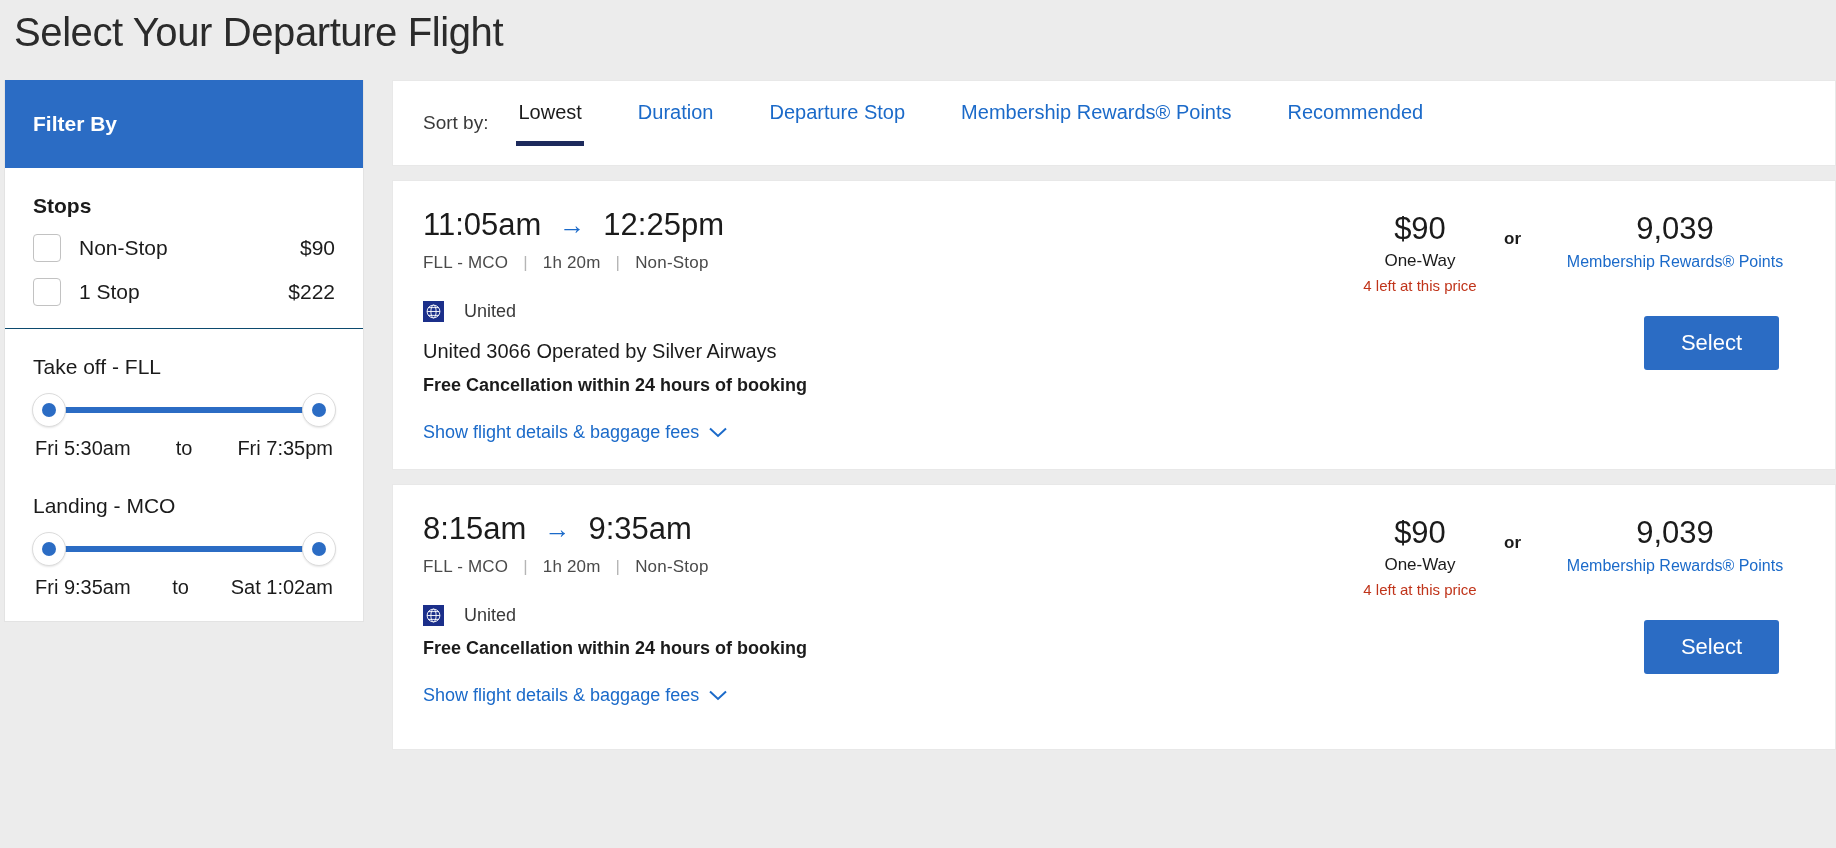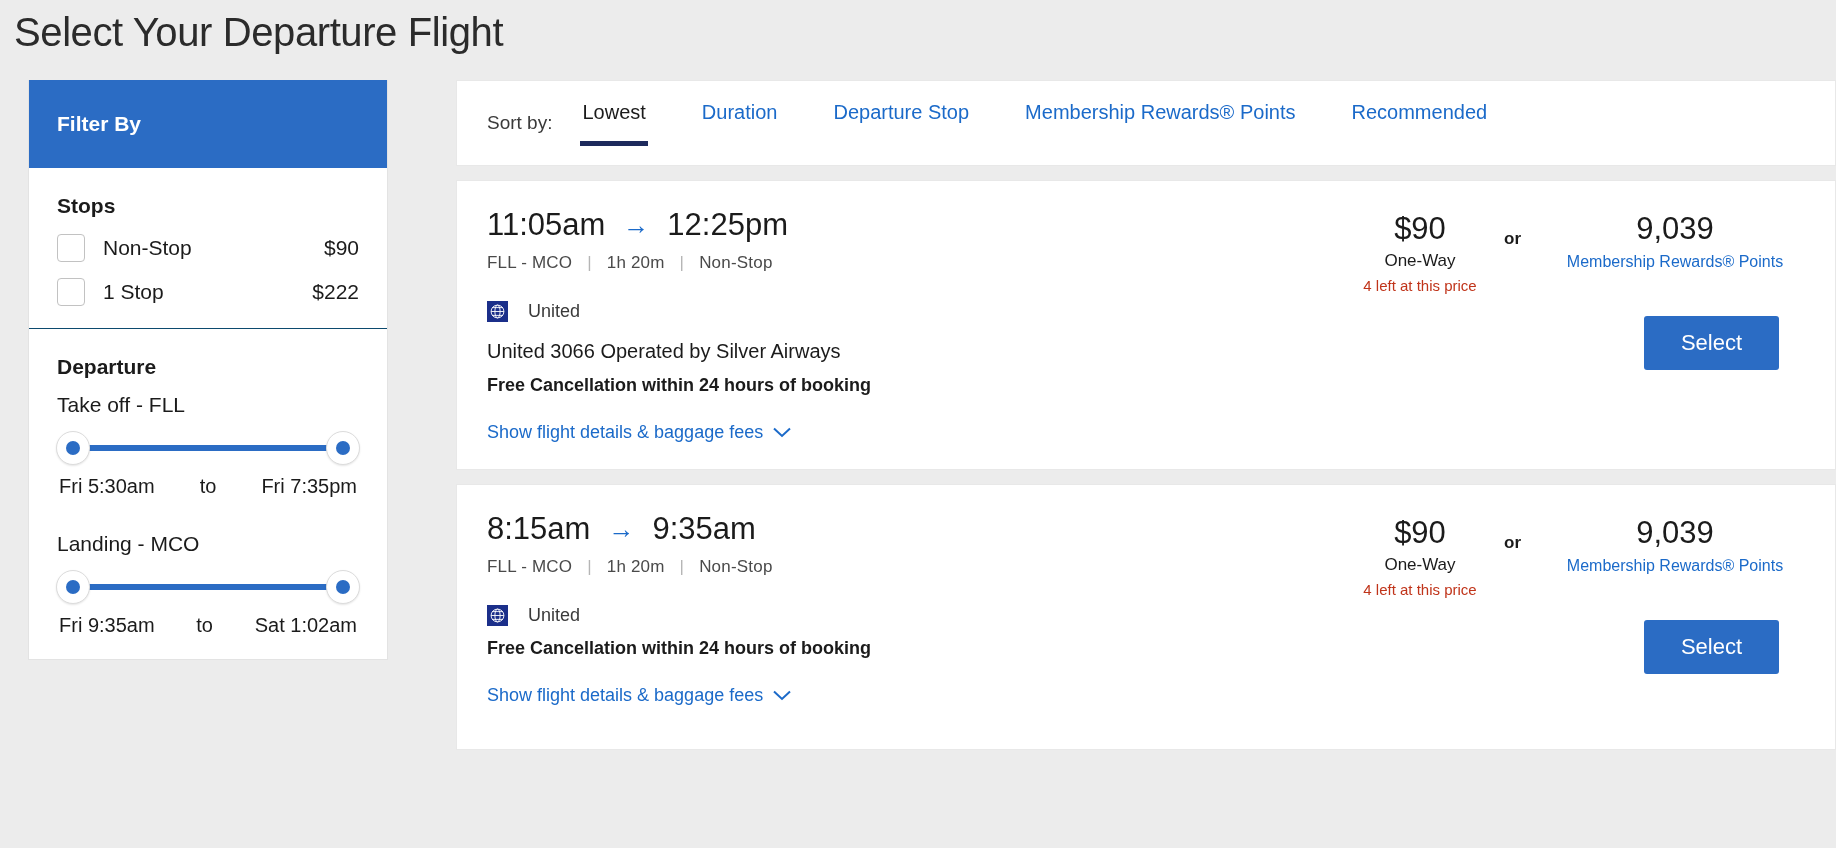--- a/index.html
+++ b/index.html
@@ -13,23 +13,22 @@
     font-size: 40px;
     font-weight: 400;
     color: #2b2b2b;
     letter-spacing: -0.4px;
     padding: 8px 0 0 14px;
     line-height: 1.2;
   }
   #layout {
     display: flex;
     align-items: flex-start;
-    padding: 0 0 0 28px;
+    padding: 0 0 0 4px;
     margin-top: 24px;
-    gap: 40px;
   }
   
   #sidebar {
     width: 360px;
     flex: 0 0 360px;
     background: #ffffff;
     border: 1px solid #e3e3e3;
     border-top: none;
   }
   #filter-header {
@@ -317,21 +316,20 @@
       </div>
 
       <div class="checkbox-row">
         <span class="checkbox-box"></span>
         <span class="checkbox-label">1 Stop</span>
         <span class="checkbox-price">$222</span>
       </div>
     </section>
 
     <section class="filter-section">
-      <div class="section-title">Departure</div>
       <div class="slider-sublabel">Take off - FLL</div>
 
       <div class="slider-wrap">
         <div class="slider-track"></div>
         <div class="slider-handle left"></div>
         <div class="slider-handle right"></div>
       </div>
       <div class="slider-values">
         <span>Fri 5:30am</span>
         <span class="to">to</span>

